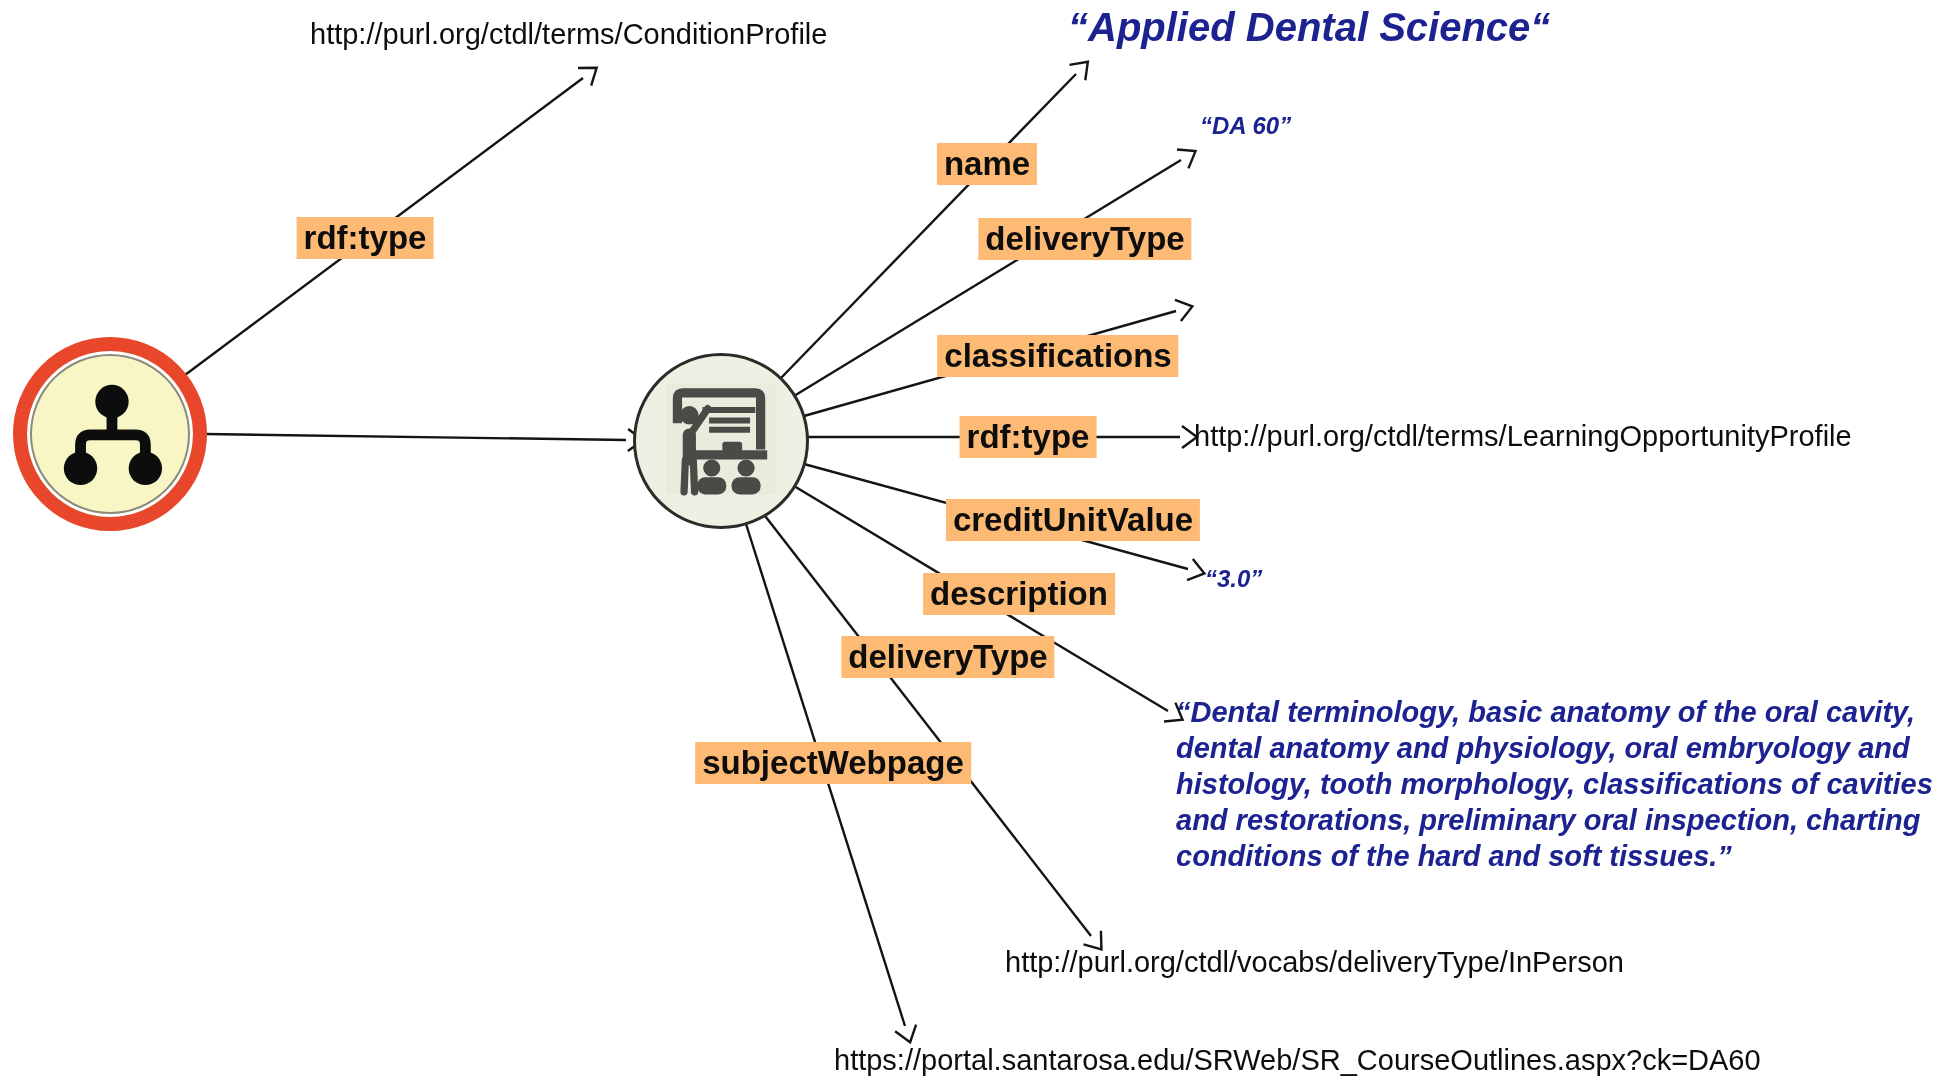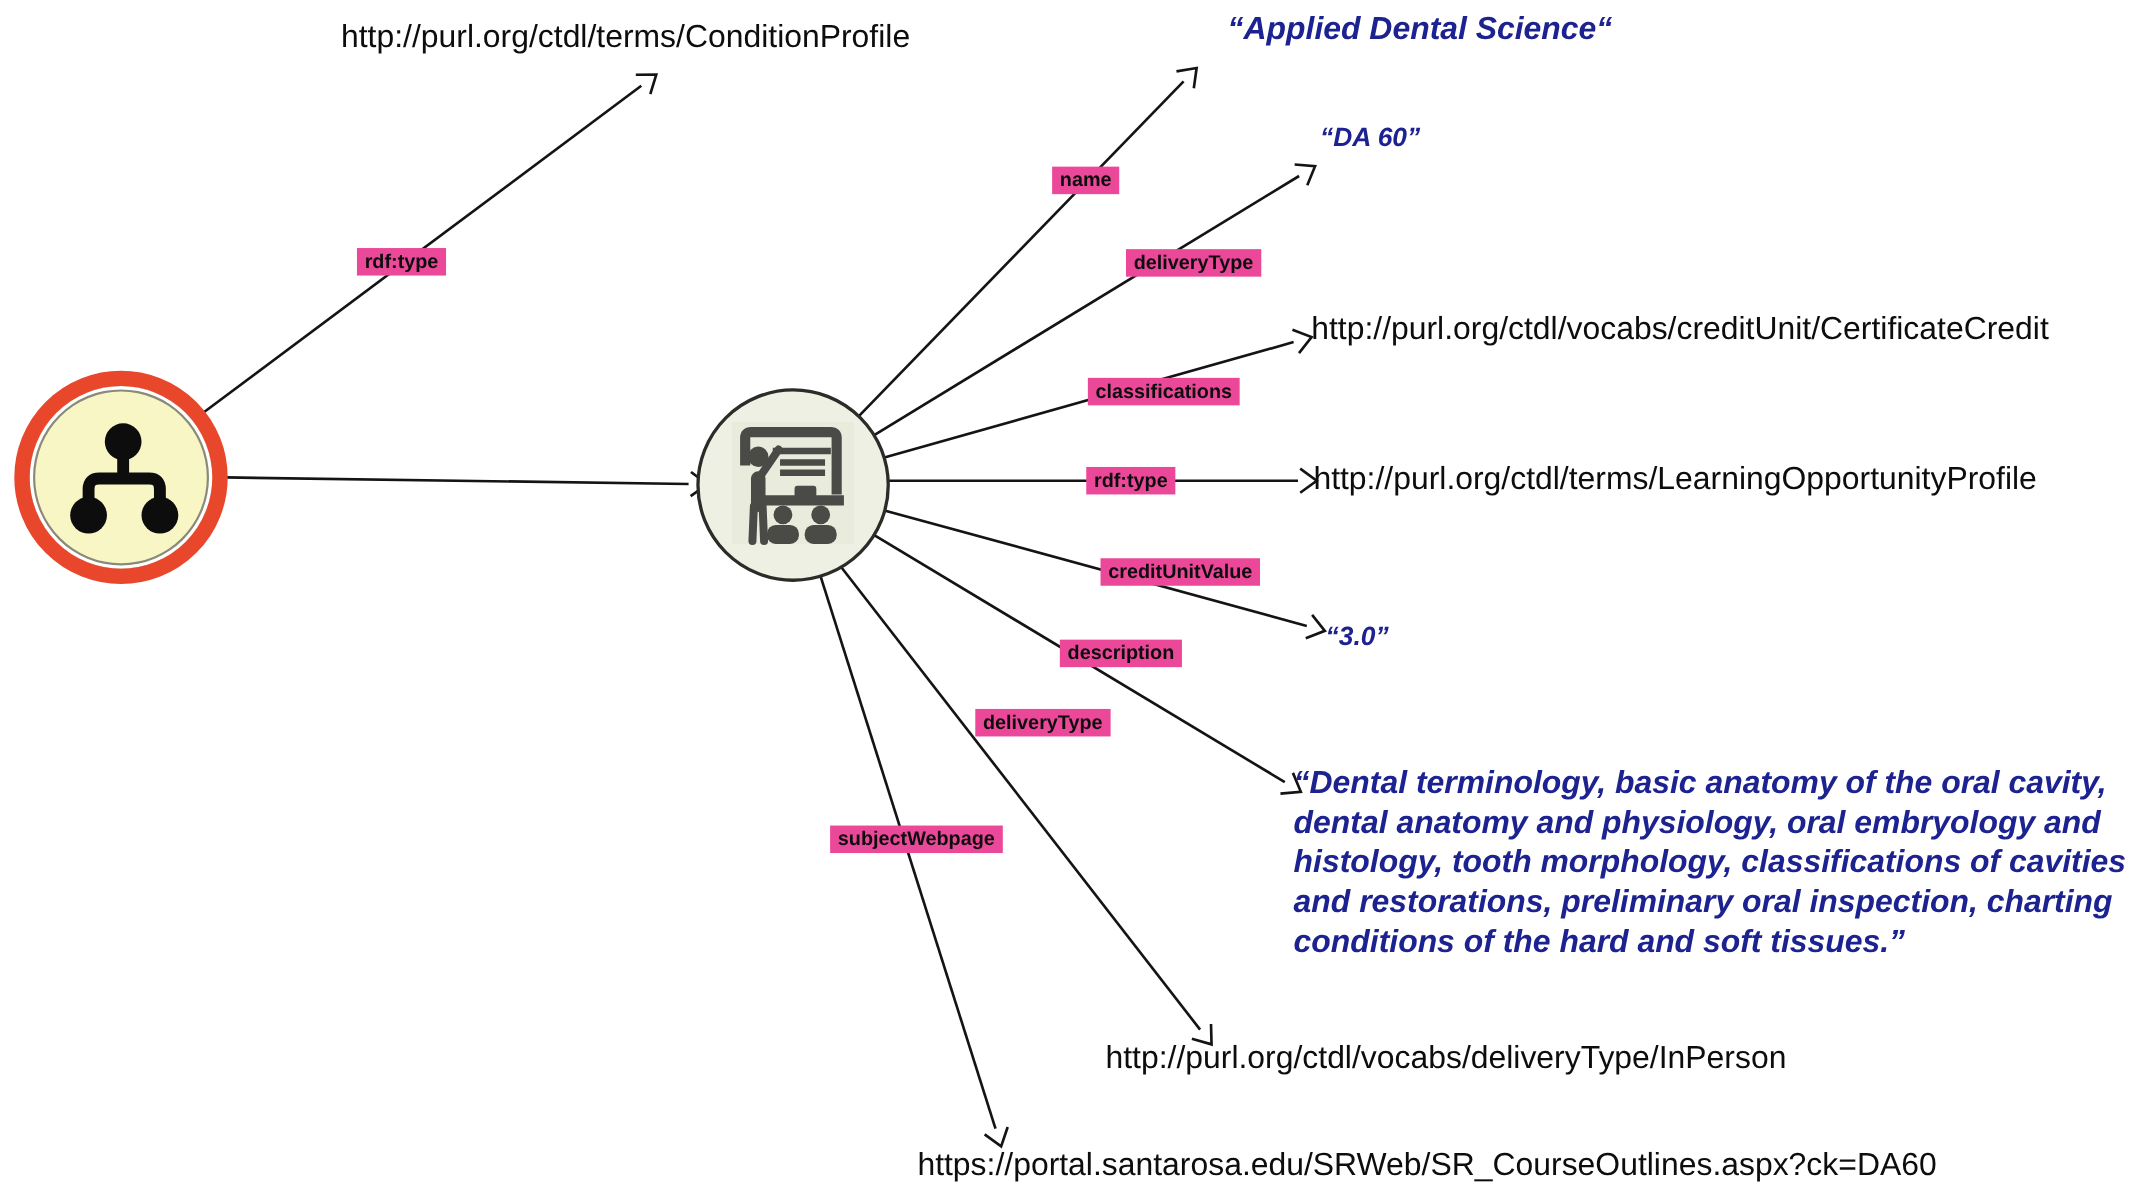--- a/index.html
+++ b/index.html
@@ -13,22 +13,22 @@
     left:13px;top:337px;width:166px;height:166px;
     background:#f9f6c6;border:14px solid #e8472c;
     box-shadow:inset 0 0 0 3px #ffffff, inset 0 0 0 5px #8a8a7a;
   }
   .lo-node{
     left:633px;top:353px;width:170px;height:170px;
     background:#eef0e4;border:3px solid #2b2b28;
   }
   .edge-label{
     position:absolute;z-index:2;transform:translate(-50%,-50%);
-    background:#ec4899;padding:2px 7px;white-space:nowrap;
-    font-size:18px;font-weight:bold;color:#0d0d0d;
+    background:#fdba74;padding:2px 7px;white-space:nowrap;
+    font-size:33px;font-weight:bold;color:#0d0d0d;
   }
   .iri{
     position:absolute;z-index:2;transform:translate(0,-50%);
     white-space:nowrap;font-size:29px;color:#0d0d0d;text-align:right;
   }
   .literal{
     position:absolute;z-index:2;transform:translate(0,-50%);
     white-space:nowrap;font-size:24px;font-weight:bold;font-style:italic;color:#1c2290;
   }
   .desc{
@@ -111,26 +111,25 @@
   <div class="edge-label" style="left:987px;top:164px">name</div>
   <div class="edge-label" style="left:1085px;top:239px">deliveryType</div>
   <div class="edge-label" style="left:1058px;top:356px">classifications</div>
   <div class="edge-label" style="left:1028px;top:437px">rdf:type</div>
   <div class="edge-label" style="left:1073px;top:520px">creditUnitValue</div>
   <div class="edge-label" style="left:1019px;top:594px">description</div>
   <div class="edge-label" style="left:948px;top:657px">deliveryType</div>
   <div class="edge-label" style="left:833px;top:763px">subjectWebpage</div>
 
   <div class="iri" style="left:310px;top:34px">http://purl.org/ctdl/terms/ConditionProfile</div>
-  <div class="iri" style="left:1192px;top:300px">http://purl.org/ctdl/vocabs/creditUnit/CertificateCredit</div>
   <div class="iri" style="left:1194px;top:436px">http://purl.org/ctdl/terms/LearningOpportunityProfile</div>
   <div class="iri" style="left:1005px;top:962px">http://purl.org/ctdl/vocabs/deliveryType/InPerson</div>
   <div class="iri" style="left:834px;top:1060px">https://portal.santarosa.edu/SRWeb/SR_CourseOutlines.aspx?ck=DA60</div>
 
-  <div class="literal" style="left:1116px;top:27px;font-size:29px">“Applied Dental Science“</div>
+  <div class="literal" style="left:1068px;top:27px;font-size:40px">“Applied Dental Science“</div>
   <div class="literal" style="left:1200px;top:126px">“DA 60”</div>
   <div class="literal" style="left:1205px;top:579px">“3.0”</div>
   <div class="desc">“Dental terminology, basic anatomy of the oral cavity,
 dental anatomy and physiology, oral embryology and
 histology, tooth morphology, classifications of cavities
 and restorations, preliminary oral inspection, charting
 conditions of the hard and soft tissues.”</div>
 
 </div>
 

